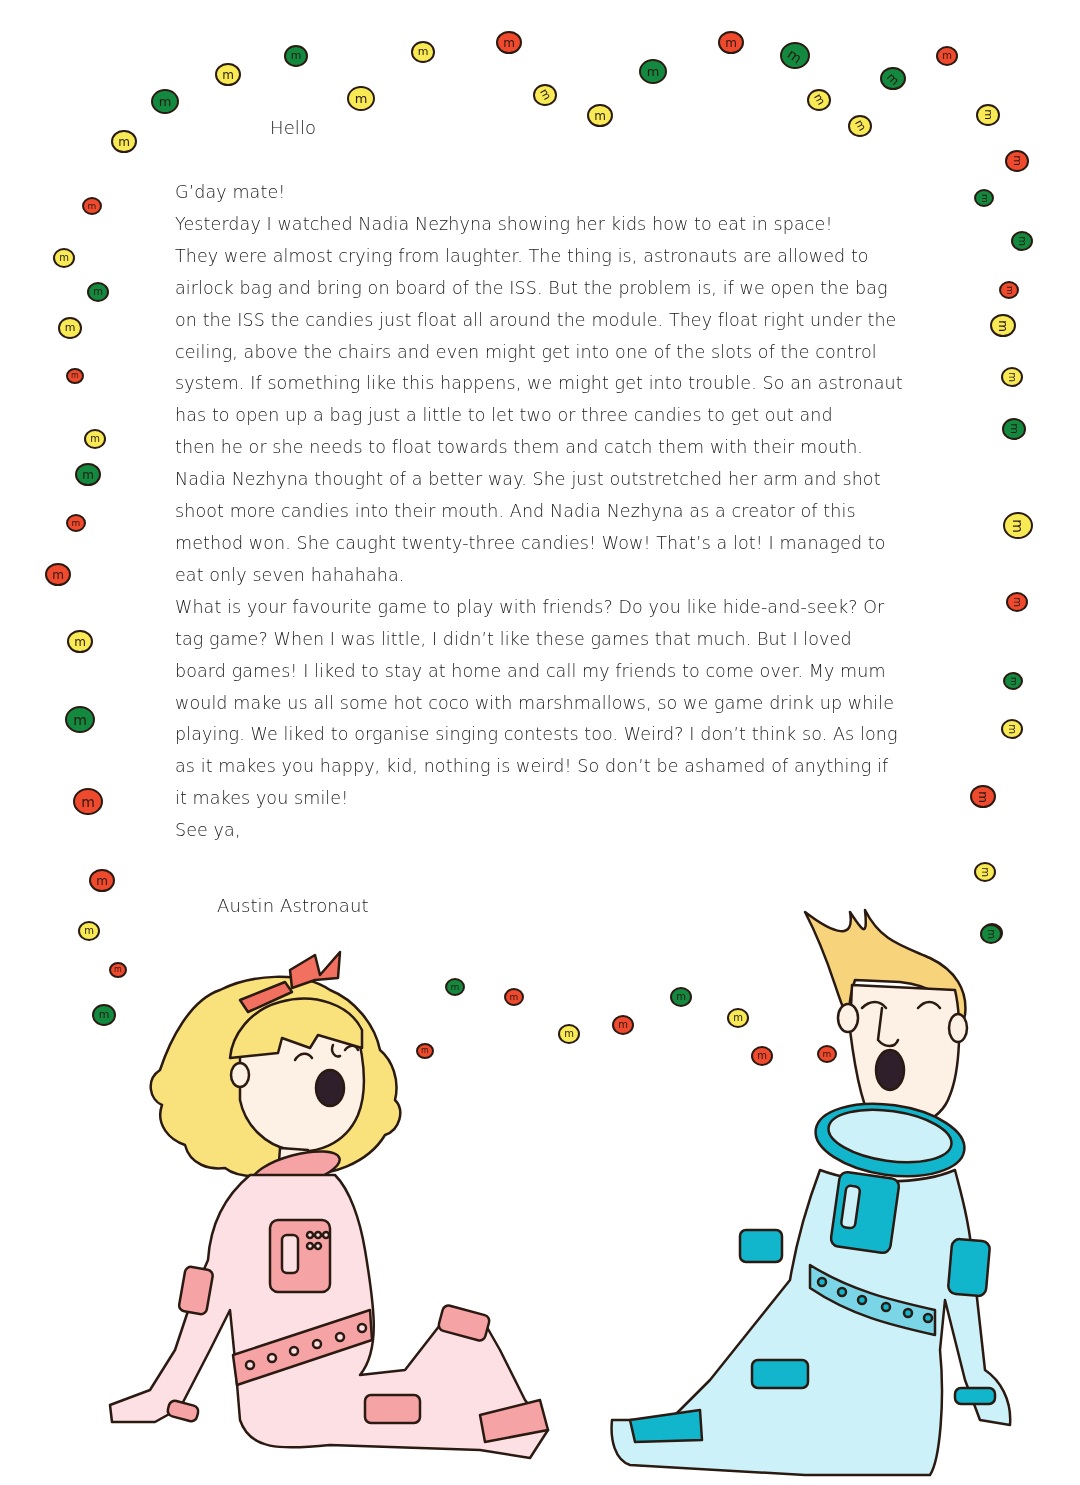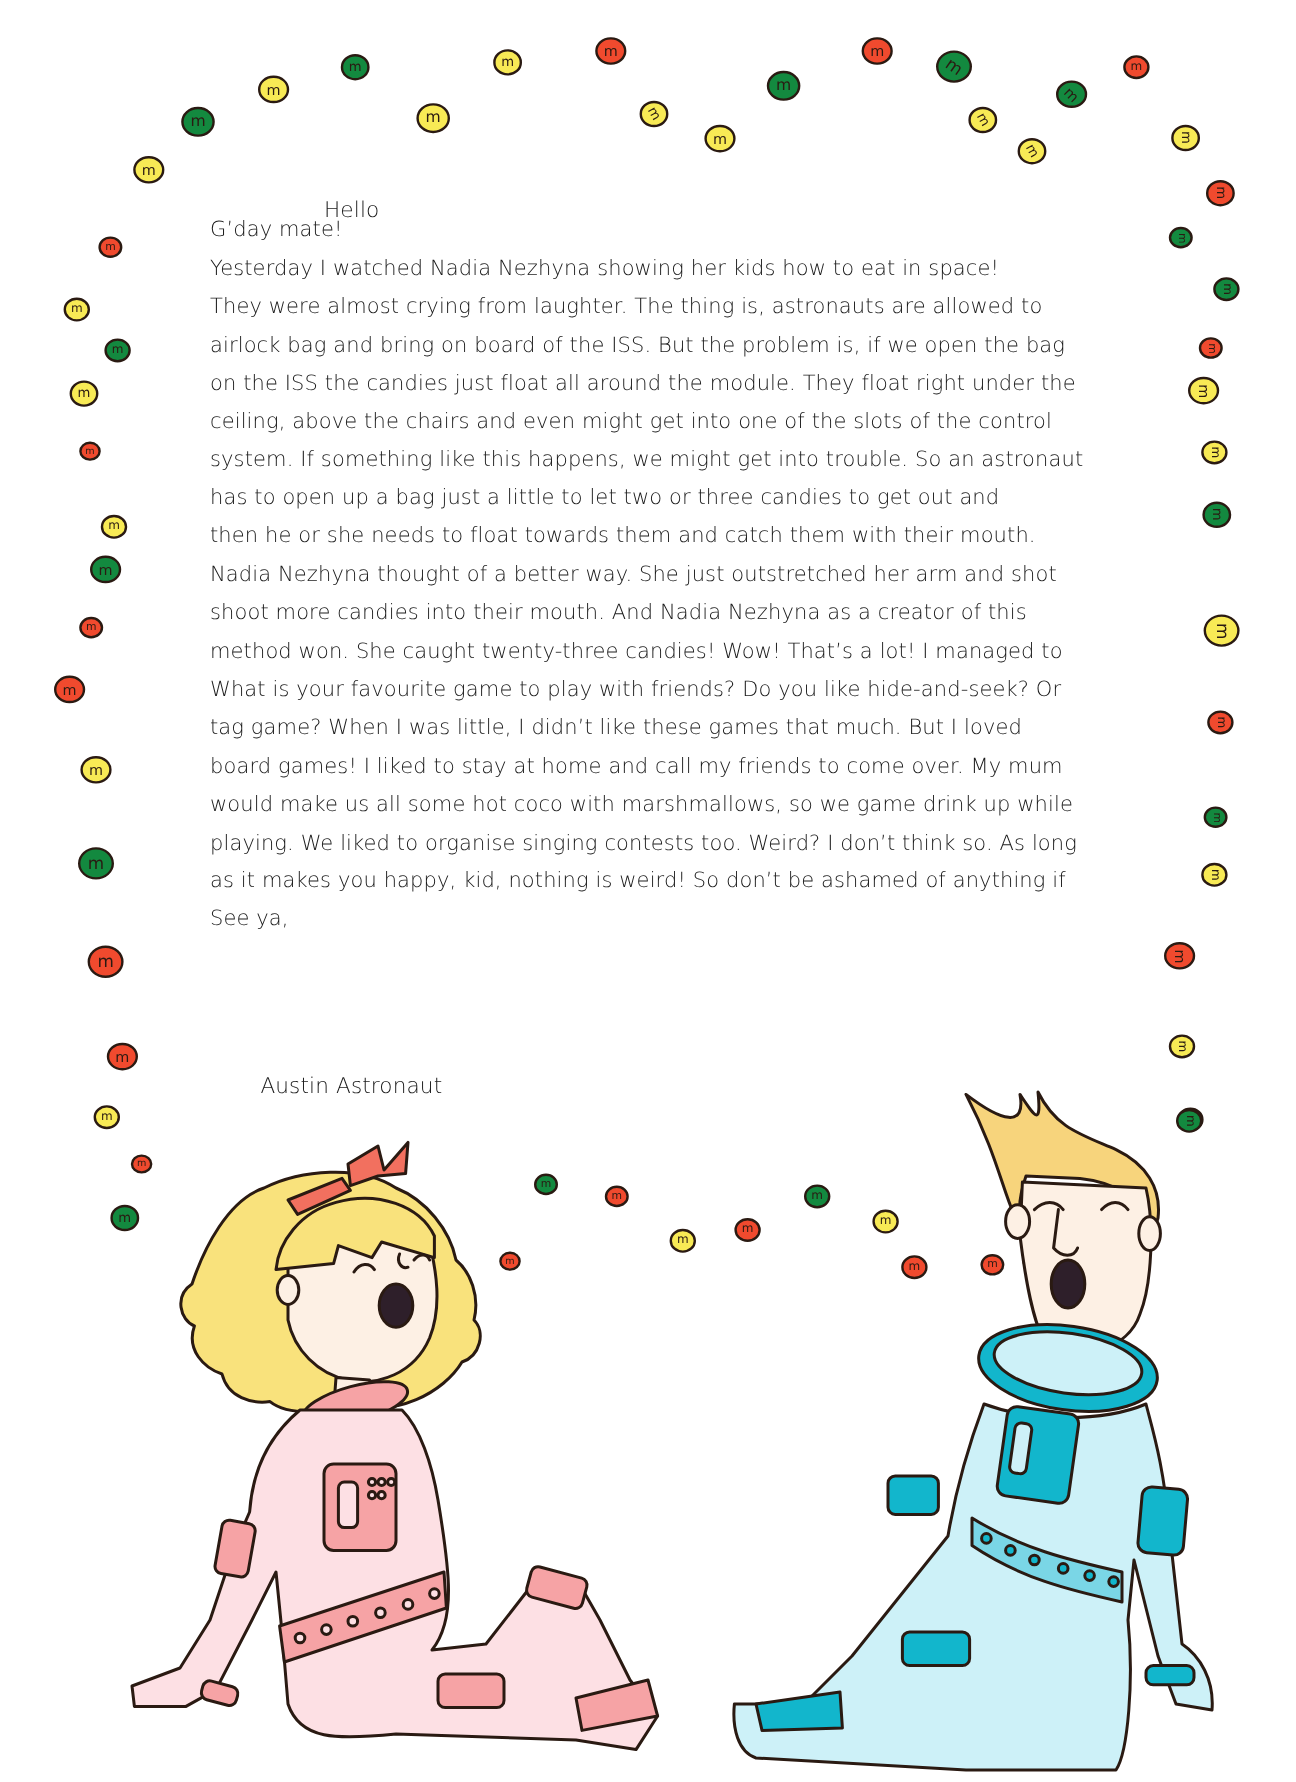--- a/index.html
+++ b/index.html
@@ -5,21 +5,21 @@
     html, body { margin: 0; padding: 0; background: #ffffff; }
     body { width: 1080px; height: 1485px; position: relative; overflow: hidden; font-family: "DejaVu Sans", sans-serif; color: #1a1a1a; }
     .page { position: absolute; left: 0; top: 0; width: 1080px; height: 1485px; }
     .candy-layer { position: absolute; inset: 0; }
     .candy { position: absolute; border-radius: 50%; border: 2px solid #2a1a12; box-sizing: border-box; display: flex; align-items: center; justify-content: center; font-family: "DejaVu Sans", sans-serif; font-size: 11px; color: #2a1a12; line-height: 1; }
     .candy.red { background: #f04a2e; }
     .candy.green { background: #13893f; }
     .candy.yellow { background: #f8ea55; }
     .candy span { display: inline-block; }
     .letter { position: absolute; font-family: "DejaVu Sans", sans-serif; font-size: 17.5px; font-weight: 300; letter-spacing: 0.1px; }
-    .greeting-hello { left: 270px; top: 117px; font-size: 18px; margin-top: 48px; }
+    .greeting-hello { left: 270px; top: 117px; font-size: 18px; }
     .body-text { left: 172px; top: 175px; width: 790px; line-height: 28.9px; }
     .body-text p { margin: 3px; white-space: nowrap; }
     .signature { left: 217px; top: 895px; font-size: 18px; }
     .illustration { position: absolute; }
   </style>
 </head>
 <body>
 
 <div class="page">
 
@@ -208,26 +208,28 @@
       <p>They were almost crying from laughter. The thing is, astronauts are allowed to</p>
       <p>airlock bag and bring on board of the ISS. But the problem is, if we open the bag</p>
       <p>on the ISS the candies just float all around the module. They float right under the</p>
       <p>ceiling, above the chairs and even might get into one of the slots of the control</p>
       <p>system.  If something like this happens, we might get into trouble. So an astronaut</p>
       <p>has to open up a bag just a little to let two or three candies to get out and</p>
       <p>then he or she needs to float towards them and catch them with their mouth.</p>
       <p>Nadia Nezhyna thought of a better way. She just outstretched her arm and shot</p>
       <p>shoot more candies into their mouth. And Nadia Nezhyna as a creator of this</p>
       <p>method won. She caught twenty-three candies! Wow! That’s a lot! I managed to</p>
+      <p>eat only seven hahahaha.</p>
       <p>What is your favourite game to play with friends? Do you like hide-and-seek? Or</p>
       <p>tag game? When I was little, I didn’t like these games that much. But I loved</p>
       <p>board games! I liked to stay at home and call my friends to come over. My mum</p>
       <p>would make us all some hot coco with marshmallows, so we game drink up while</p>
       <p>playing. We liked to organise singing contests too. Weird? I don’t think so. As long</p>
       <p>as it makes you happy, kid, nothing is weird! So don’t be ashamed of anything if</p>
+      <p>it makes you smile!</p>
       <p> See ya,</p>
     </div>
 
   <div class="letter signature">Austin Astronaut</div>
 
   <svg class="illustration" style="left:100px;top:930px" width="500" height="555" viewBox="0 0 500 555">
     <g stroke="#2a1a12" stroke-width="2.5" stroke-linejoin="round" stroke-linecap="round">
 
       <path d="M120 60 C90 70 70 110 60 140 C45 150 50 170 62 175 C55 195 70 210 85 215 C90 235 110 240 125 238 C140 250 175 248 190 240 C230 252 270 230 285 205 C300 200 305 180 295 170 C300 150 292 130 280 120 C275 95 255 70 230 60 C200 40 150 45 120 60 Z" fill="#f9e27c"></path>
 

